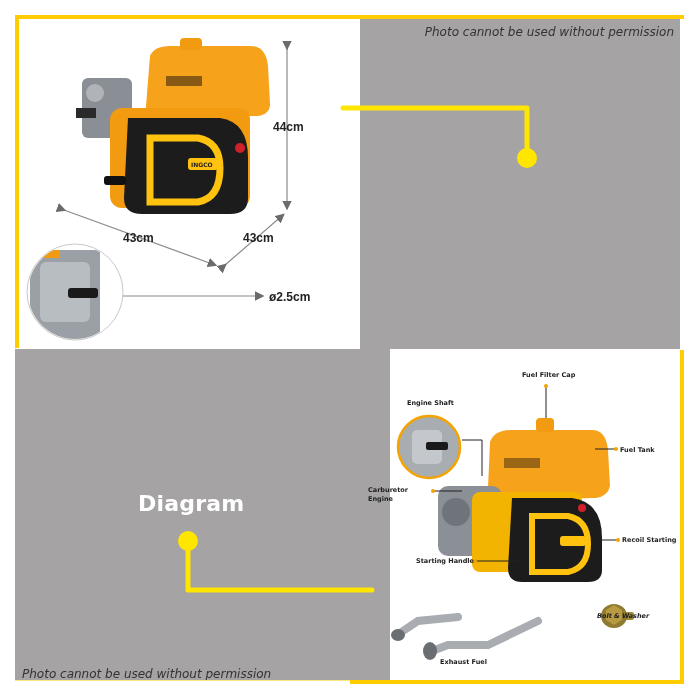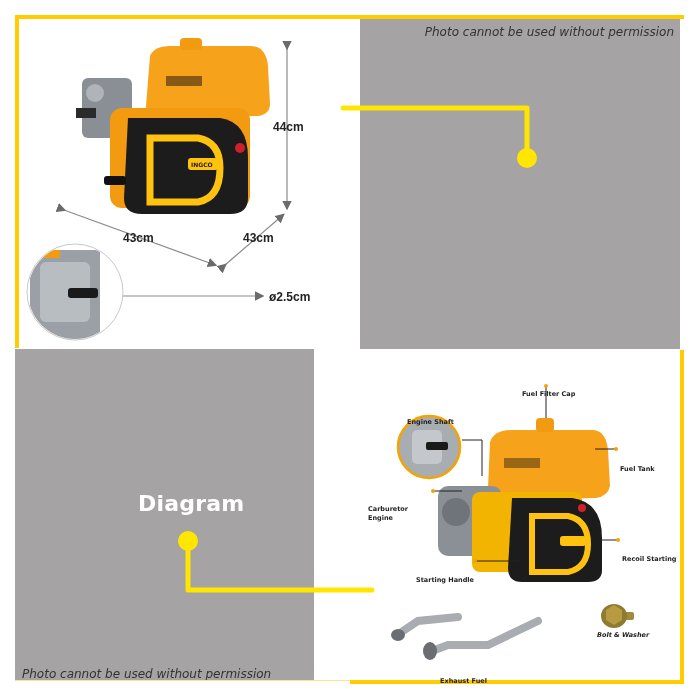--- a/index.html
+++ b/index.html
@@ -3,36 +3,36 @@
 <meta charset="utf-8">
 <style>
   html, body { margin:0; padding:0; }
   body { width:700px; height:700px; position:relative; background:#ffffff; overflow:hidden; font-family:"Liberation Sans", sans-serif; }
   .abs { position:absolute; }
   .gray { background:#a5a3a4; }
   .ybar { background:#ffcc00; }
   .notice { font-family:"DejaVu Sans", sans-serif; font-style:italic; font-size:12px; color:#333; white-space:nowrap; }
   .big { font-family:"DejaVu Sans", sans-serif; font-weight:bold; font-size:22px; color:#ffffff; letter-spacing:0.2px; }
   .dim { font-family:"Liberation Sans", sans-serif; font-weight:bold; font-size:12px; color:#222; white-space:nowrap; }
-  .lbl { font-family:"DejaVu Sans", sans-serif; font-weight:bold; font-size:6.5px; color:#222; white-space:nowrap; line-height:9px;margin-top:19px; }
+  .lbl { font-family:"DejaVu Sans", sans-serif; font-weight:bold; font-size:6.5px; color:#222; white-space:nowrap; line-height:9px; }
   .dot { width:4px; height:4px; border-radius:50%; background:#f5a300; }
 </style>
 </head>
 <body>
 
 <div class="abs ybar" style="left:15px;top:15px;width:669px;height:4px;"></div>
 <div class="abs ybar" style="left:15px;top:15px;width:4px;height:333px;"></div>
 <div class="abs ybar" style="left:680px;top:350px;width:4px;height:334px;"></div>
 <div class="abs ybar" style="left:350px;top:680px;width:334px;height:4px;"></div>
 
 <div class="abs gray" style="left:360px;top:19px;width:320px;height:330px;">
   <div class="abs notice" style="right:6px;top:6px;">Photo cannot be used without permission</div>
 </div>
 
-<div class="abs gray" style="left:15px;top:349px;width:299px;height:331px;">
+<div class="abs gray" style="left:15px;top:349px;width:375px;height:331px;">
   <div class="abs big" style="left:123px;top:142px;">Diagram</div>
   <div class="abs notice" style="left:7px;top:318px;">Photo cannot be used without permission</div>
 </div>
 <div class="abs" style="left:15px;top:680px;width:335px;height:1px;background:#ffe680;"></div>
 
 <svg class="abs" style="left:0;top:0;" width="700" height="700">
   <polyline points="343,108 527,108 527,158" fill="none" stroke="#ffe600" stroke-width="5" stroke-linecap="round" stroke-linejoin="round"></polyline>
   <circle cx="527" cy="158" r="10" fill="#ffe600"></circle>
   <polyline points="188,540 188,590 372,590" fill="none" stroke="#ffe600" stroke-width="5" stroke-linecap="round" stroke-linejoin="round"></polyline>
   <circle cx="188" cy="541" r="10" fill="#ffe600"></circle>

